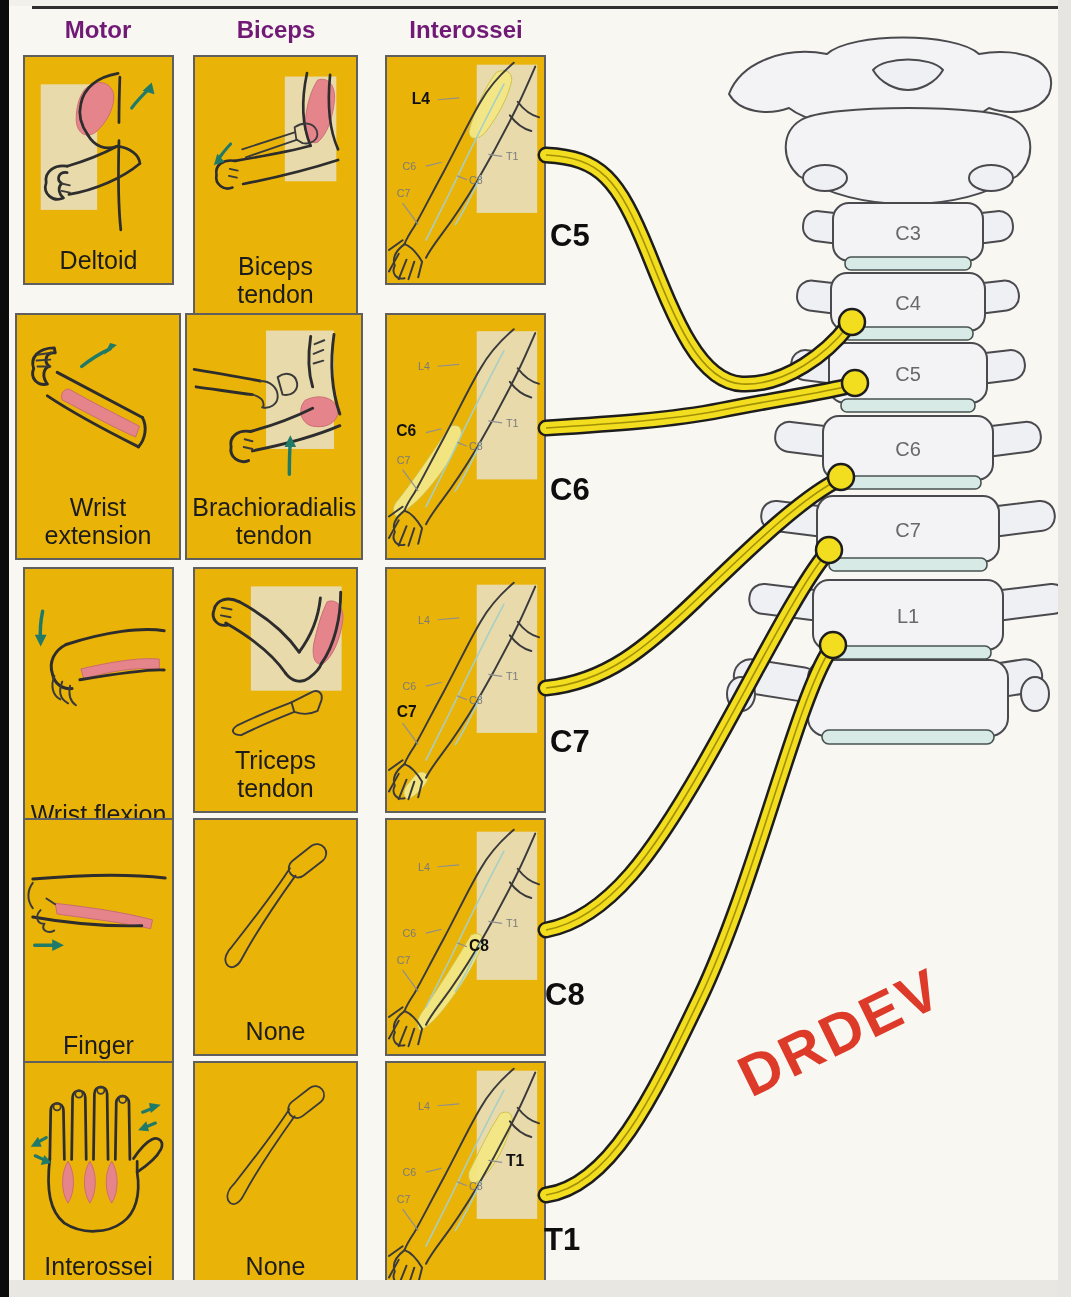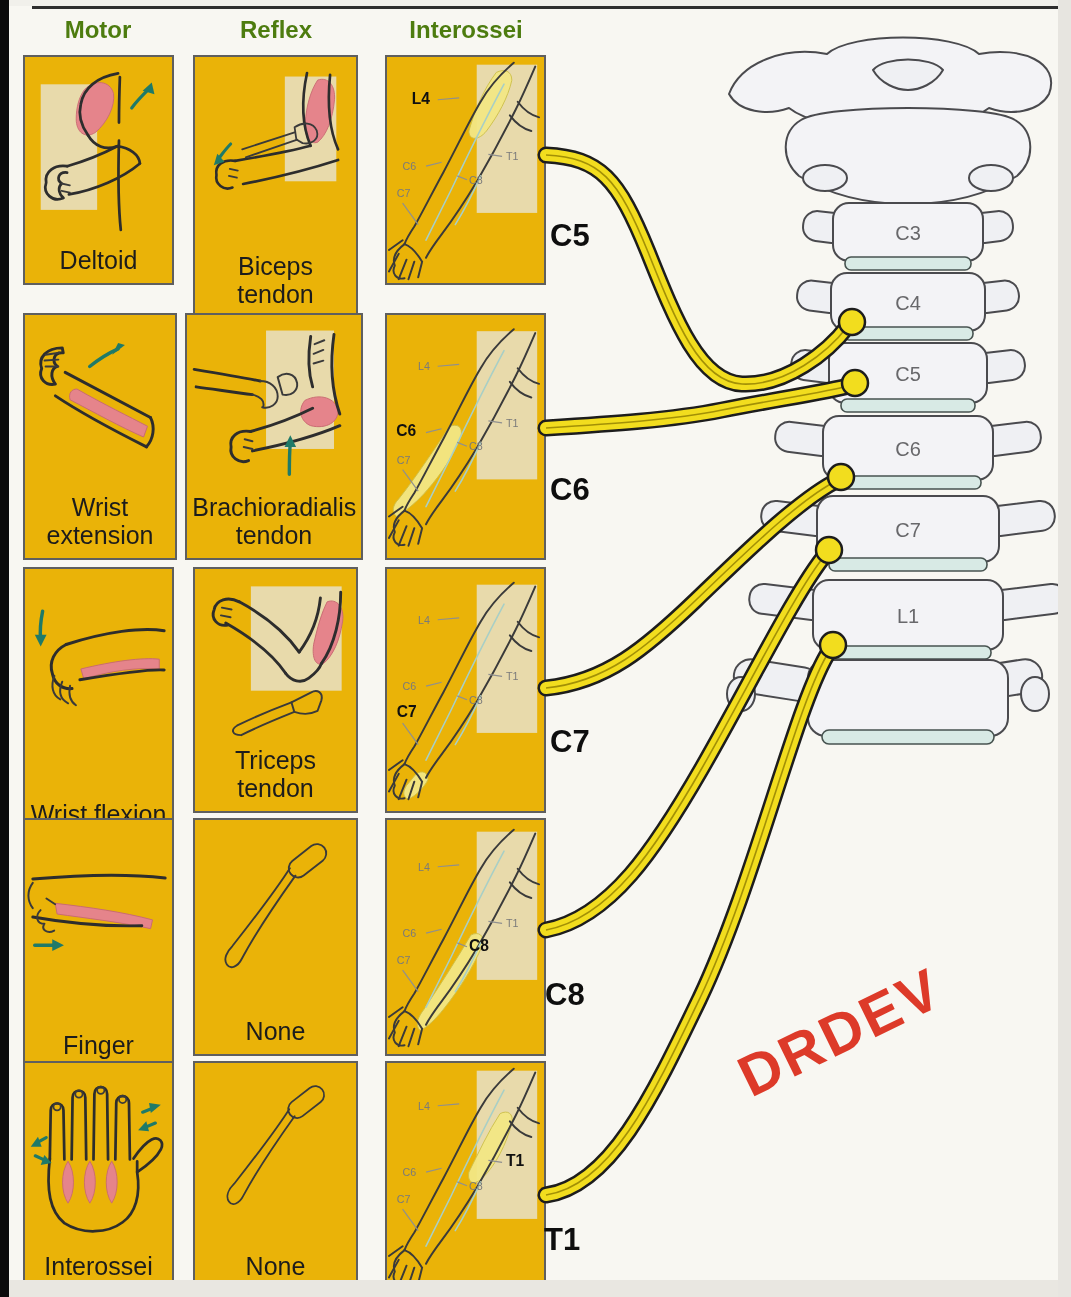--- a/index.html
+++ b/index.html
@@ -1,20 +1,20 @@
 <!DOCTYPE html>
 <html><head>
 <meta charset="utf-8">
 <style>
   html,body{margin:0;padding:0;background:#dedcd6;}
   .canvas{position:relative;width:1071px;height:1297px;background:#f8f7f2;overflow:hidden;
           font-family:"Liberation Sans",sans-serif;}
   .edge{position:absolute;}
   .col-header{position:absolute;top:16px;transform:translateX(-50%);font-weight:bold;
-              font-size:24px;color:#4d7c0f;white-space:nowrap;}
+              font-size:24px;color:#701a75;white-space:nowrap;}
   .cell{position:absolute;background:#eab308;border:2px solid #5f5f5f;box-sizing:border-box;}
   .cell svg{position:absolute;left:0;top:0;}
   .caption{position:absolute;left:3%;right:3%;bottom:9px;text-align:center;font-size:25px;
            color:#1c1c1c;line-height:1.12;}
   .level-label{position:absolute;font-weight:bold;font-size:31px;color:#0e0e0e;}
   .watermark{position:absolute;left:742px;top:1046px;transform:rotate(-26deg);
              transform-origin:left center;font-size:58px;font-weight:bold;color:#dd3a29;
              letter-spacing:3px;white-space:nowrap;}
   
   .ln{fill:none;stroke:#2d2d2d;stroke-width:3;stroke-linecap:round;stroke-linejoin:round;}
@@ -30,21 +30,21 @@
   .vertbody{fill:#f3f3f6;stroke:#4a4a4e;stroke-width:2;stroke-linejoin:round;}
   .vertproc{fill:#eff0f3;stroke:#4a4a4e;stroke-width:2;stroke-linejoin:round;}
   .disc{fill:#d8eae5;stroke:#475350;stroke-width:1.6;}
   .vlabel{font-size:20px;fill:#68686b;font-family:"Liberation Sans",sans-serif;}
 </style>
 </head>
 <body>
 
 <div class="canvas" id="canvas">
     <div class="col-header" style="left:98px">Motor</div>
-    <div class="col-header" style="left:276px">Reflex</div>
+    <div class="col-header" style="left:276px">Biceps</div>
     <div class="col-header" style="left:466px">Interossei</div>
     <div class="cell" style="left:23px;top:55px;width:151px;height:230px">
       <svg width="147" height="182" viewBox="0 0 151 200">
  <rect class="bgq" x="12" y="30" width="62" height="138"></rect>
  <path class="redm" fill="#e5848b" d="M60,36 C72,24 88,26 92,40 C94,54 85,72 72,83 C61,90 51,83 51,68 C51,56 54,44 60,36 Z"></path>
  <path class="ln" d="M97,18 C74,22 59,34 56,52 C53,64 57,76 64,86"></path>
  <path class="ln" d="M99,22 C98,50 98,62 98,72"></path>
  <path class="ln" d="M98,92 C97,128 97,162 100,190"></path>
  <path class="ln" d="M64,86 C71,98 83,103 96,98 C110,100 120,107 121,117"></path>
  <path class="ln" d="M96,98 C79,107 58,115 41,120"></path>
@@ -89,21 +89,21 @@
           <text class="slab" x="122" y="104" text-anchor="start">T1</text>
         <path class="leader" d="M40,110 L56,106"></path>
           <text class="slab" x="30" y="114" text-anchor="end">C6</text>
         <path class="leader" d="M16,148 L32,170"></path>
           <text class="slab" x="10" y="142" text-anchor="start">C7</text>
         <path class="leader" d="M82,124 L72,120"></path>
           <text class="slab" x="84" y="128" text-anchor="start">C8</text>
       </svg>
     </div>
     <div class="level-label" style="left:550px;top:218px">C5</div>
-    <div class="cell" style="left:23px;top:313px;width:154px;height:247px">
+    <div class="cell" style="left:15px;top:313px;width:166px;height:247px">
       <svg width="147" height="199" viewBox="0 0 150 200">
  <path class="redm" fill="#e5848b" d="M53,74 C81,90 106,102 125,112 L121,123 C98,113 69,97 46,85 C44,78 48,74 53,74 Z"></path>
  <path class="ln" d="M38,32 C22,32 13,42 17,53 C13,63 21,71 31,69 C25,61 27,53 33,51 C27,46 29,36 39,37 Z"></path>
  <path class="lnthin" d="M21,39 L35,37 M20,45 L34,44 M21,51 L34,51"></path>
  <path class="ln" d="M41,57 C71,73 101,89 128,103"></path>
  <path class="ln" d="M31,81 C61,101 96,119 124,133"></path>
  <path class="ln" d="M128,103 C133,113 131,125 124,133"></path>
  <path class="teal" d="M66,51 C76,43 86,37 95,33"></path>
  <polygon class="tealh" points="102,29 89,39 95,27"></polygon>
 </svg>

